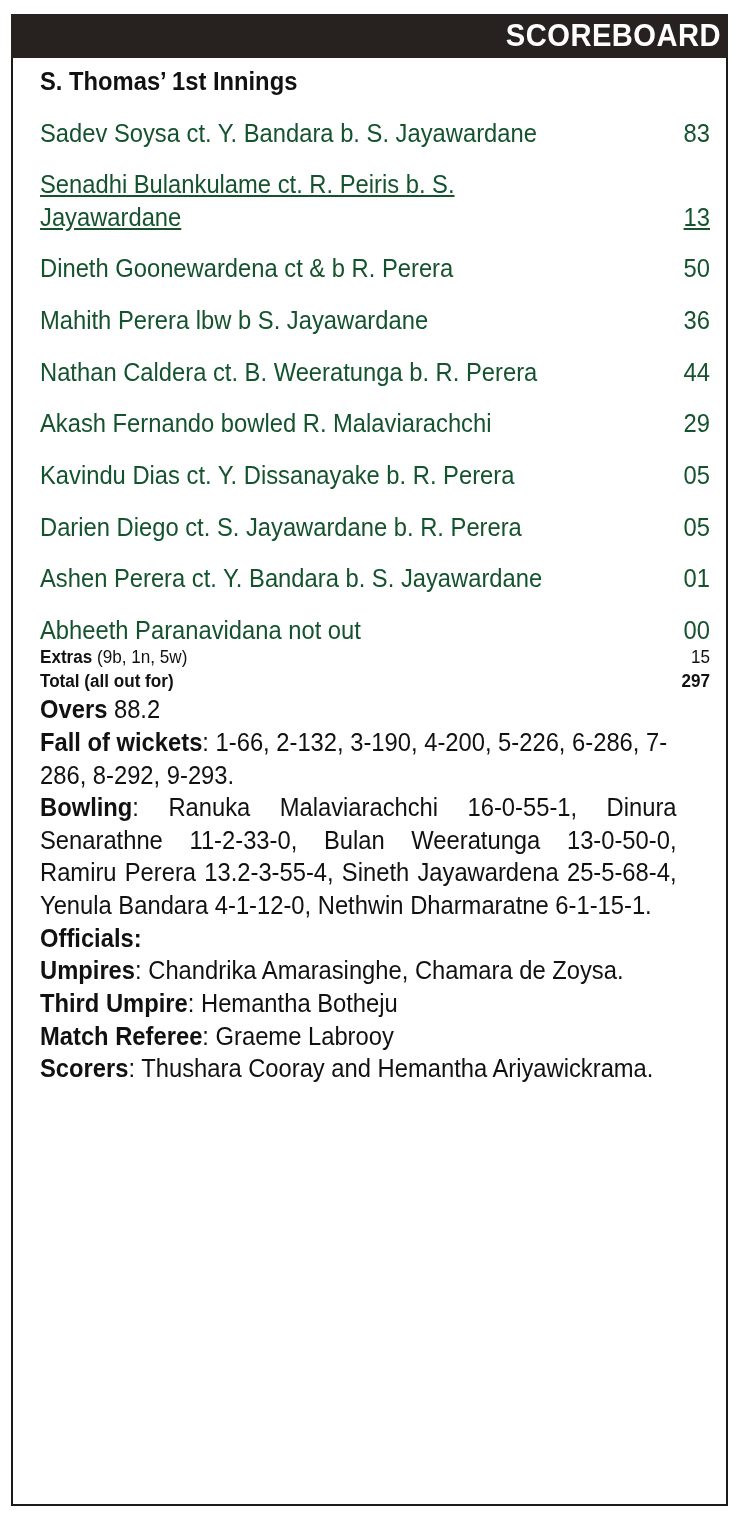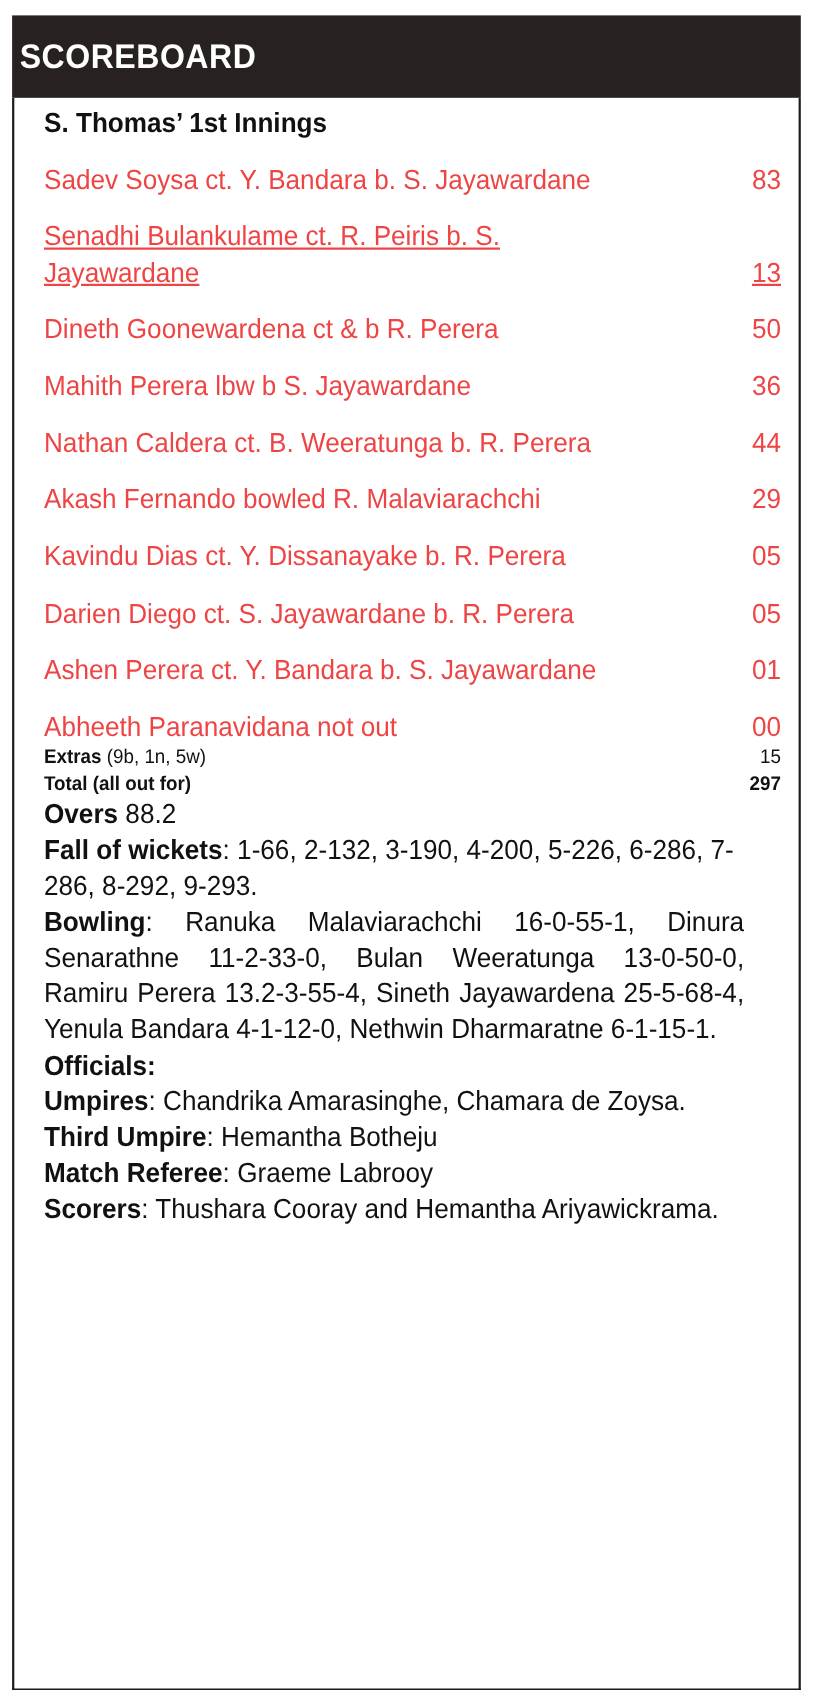--- a/index.html
+++ b/index.html
@@ -18,24 +18,24 @@
     position: absolute;
     left: 11px;
     top: 14px;
     width: 717px;
     box-sizing: border-box;
   }
 
   
   .sb-header {
     background: #272120;
-    height: 75px;
+    height: 44px;
     display: flex;
     align-items: center;
-    justify-content: flex-start;
+    justify-content: flex-end;
   }
   .sb-header-title {
     color: #ffffff;
     font-size: 31px;
     font-weight: bold;
     letter-spacing: 0.5px;
     transform: scaleX(0.94);
     font-family: "Liberation Sans", sans-serif;
   }
 
@@ -64,21 +64,21 @@
     transform-origin: left center;
     margin-bottom: 1px;
   }
 
   
   .bat-row {
     display: flex;
     align-items: baseline;
     font-size: 25px;
     line-height: 1.305;
-    color: #ef4444;
+    color: #14532d;
     margin-top: 19px;
   }
   .bat-row .bat-name {
     flex: 1 1 auto;
     transform: scaleX(0.95);
     transform-origin: left center;
     white-space: normal;
   }
   .bat-row .bat-runs {
     flex: 0 0 auto;

